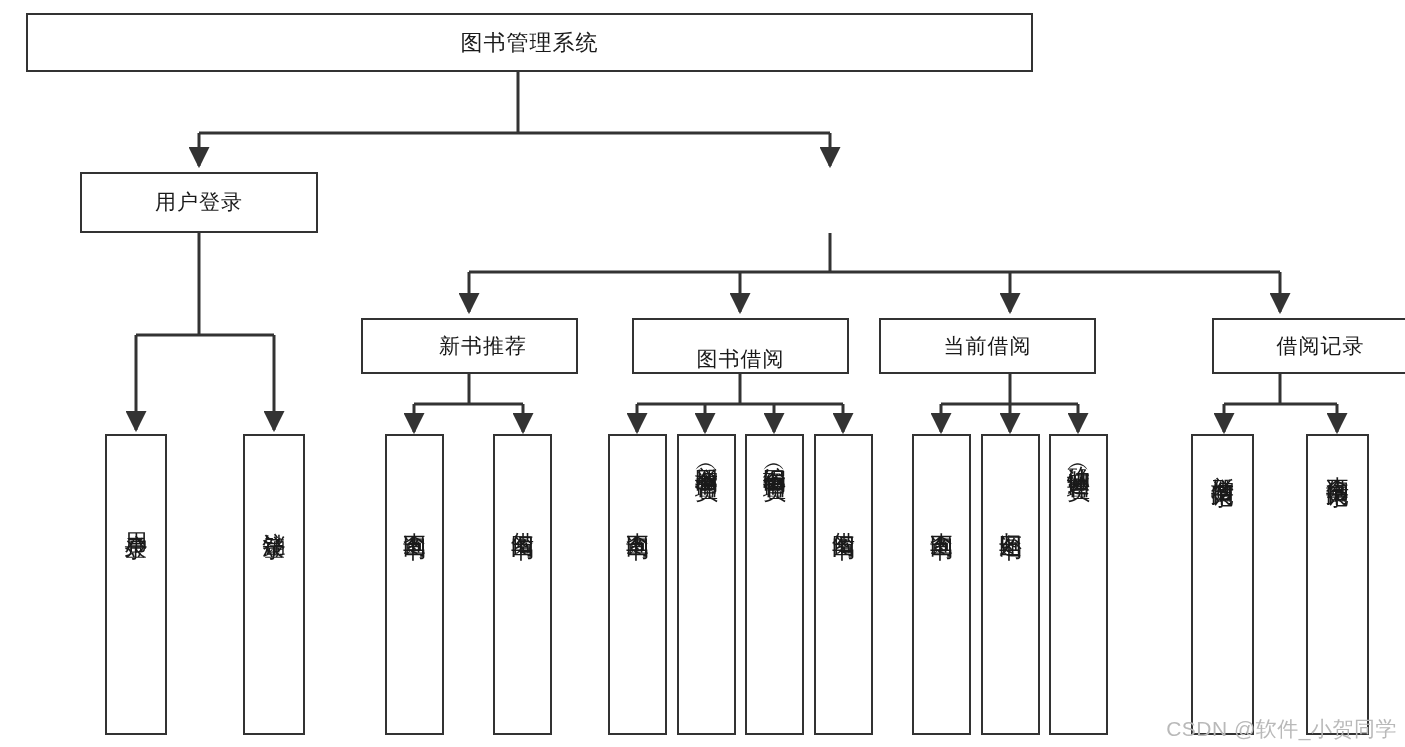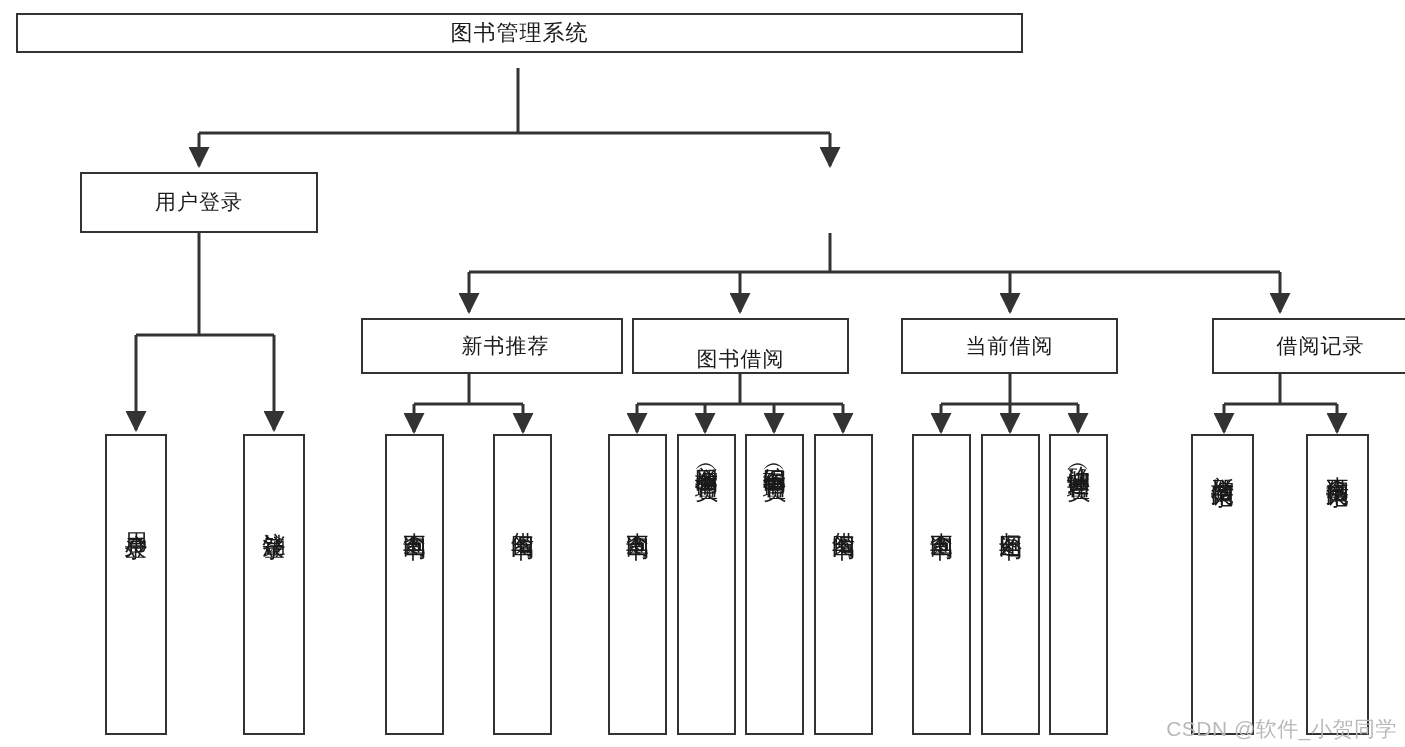--- a/index.html
+++ b/index.html
@@ -129,35 +129,35 @@
       <path d="M 1010 404 L 1010 432" marker-end="url(#arrow)"></path>
       <path d="M 1078 404 L 1078 432" marker-end="url(#arrow)"></path>
 
       <path d="M 1280 374 L 1280 404"></path>
       <path d="M 1224 404 L 1337 404"></path>
       <path d="M 1224 404 L 1224 432" marker-end="url(#arrow)"></path>
       <path d="M 1337 404 L 1337 432" marker-end="url(#arrow)"></path>
     </g>
   </svg>
 
-  <div class="node horiz root" style="left:16px; top:13px; width:1007px; height:40px;">
+  <div class="node horiz root" style="left:26px; top:13px; width:1007px; height:59px;">
     <span class="label">图书管理系统</span>
   </div>
 
   <div class="node horiz" style="left:80px; top:172px; width:238px; height:61px;">
     <span class="label">用户登录</span>
   </div>
 
-  <div class="node horiz" style="left:361px; top:318px; width:262px; height:56px;padding-left:27px;">
+  <div class="node horiz" style="left:361px; top:318px; width:217px; height:56px;padding-left:27px;">
     <span class="label">新书推荐</span>
   </div>
   <div class="node horiz" style="left:632px; top:318px; width:217px; height:56px;align-items:flex-end;">
     <span class="label">图书借阅</span>
   </div>
-  <div class="node horiz" style="left:901px; top:318px; width:217px; height:56px;">
+  <div class="node horiz" style="left:879px; top:318px; width:217px; height:56px;">
     <span class="label">当前借阅</span>
   </div>
   <div class="node horiz" style="left:1172px; top:318px; width:217px; height:56px;margin-left:40px;">
     <span class="label">借阅记录</span>
   </div>
 
   <div class="node vert mid" style="left:105px; top:434px; width:62px; height:301px;">
     <span class="label">用户登录</span>
   </div>
   <div class="node vert mid" style="left:243px; top:434px; width:62px; height:301px;">

